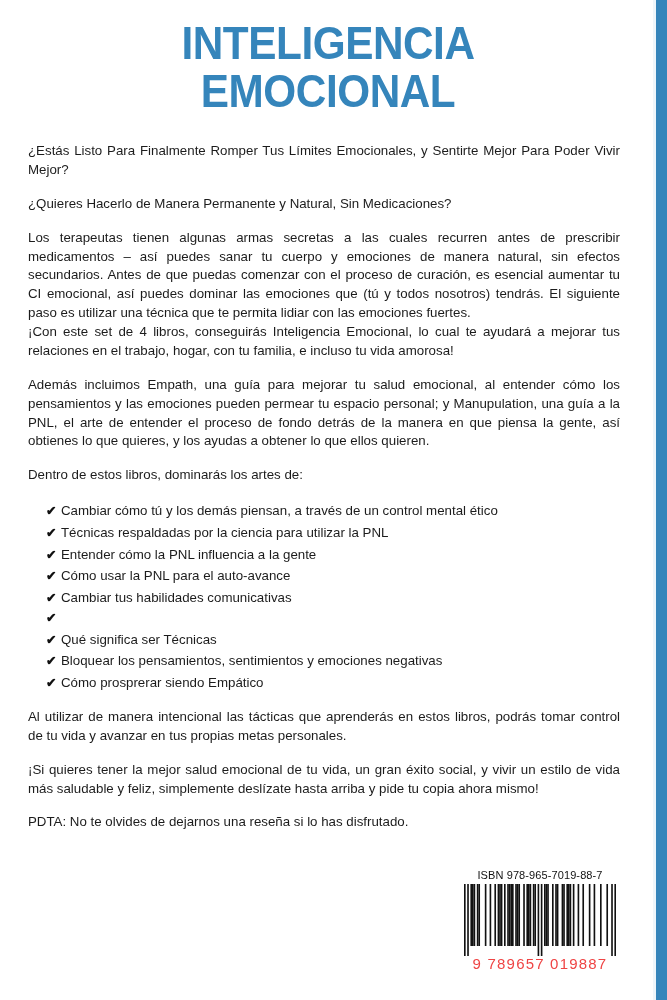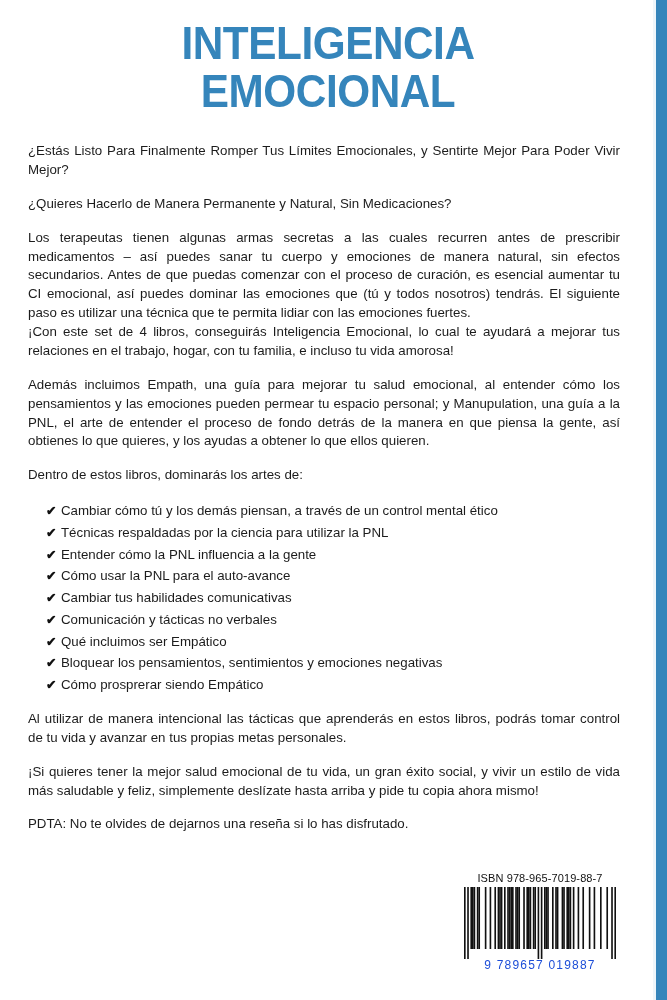--- a/index.html
+++ b/index.html
@@ -116,23 +116,23 @@
     font-family: "Liberation Sans", sans-serif;
   }
   .barcode {
     width: 152px;
     height: 72px;
     margin: 0 auto;
     display: block;
   }
   .barcode-digits {
     font-family: "Liberation Sans", sans-serif;
-    font-size: 12px;
+    font-size: 15px;
     letter-spacing: 1.2px;
-    color: #1d4ed8;
+    color: #ef4444;
     margin-top: -1px;
   }
 </style>
 </head>
 <body>
 
 <div class="page">
 
   <div class="edge-strip-inner"></div>
   <div class="edge-strip"></div>
@@ -174,25 +174,24 @@
         <li>
           <span class="check-icon">✔</span>
           <span class="li-text">Cómo usar la PNL para el auto-avance</span>
         </li>
         <li>
           <span class="check-icon">✔</span>
           <span class="li-text">Cambiar tus habilidades comunicativas</span>
         </li>
         <li>
           <span class="check-icon">✔</span>
-          <span class="li-text">Comunicación y tácticas no verbales</span>
-        </li>
-        <li>
-          <span class="check-icon">✔</span>
-          <span class="li-text">Qué incluimos ser Empático</span>
+        </li>
+        <li>
+          <span class="check-icon">✔</span>
+          <span class="li-text">Qué significa ser Técnicas</span>
         </li>
         <li>
           <span class="check-icon">✔</span>
           <span class="li-text">Bloquear los pensamientos, sentimientos y emociones negativas</span>
         </li>
         <li>
           <span class="check-icon">✔</span>
           <span class="li-text">Cómo prosprerar siendo Empático</span>
         </li>
       </ul>

